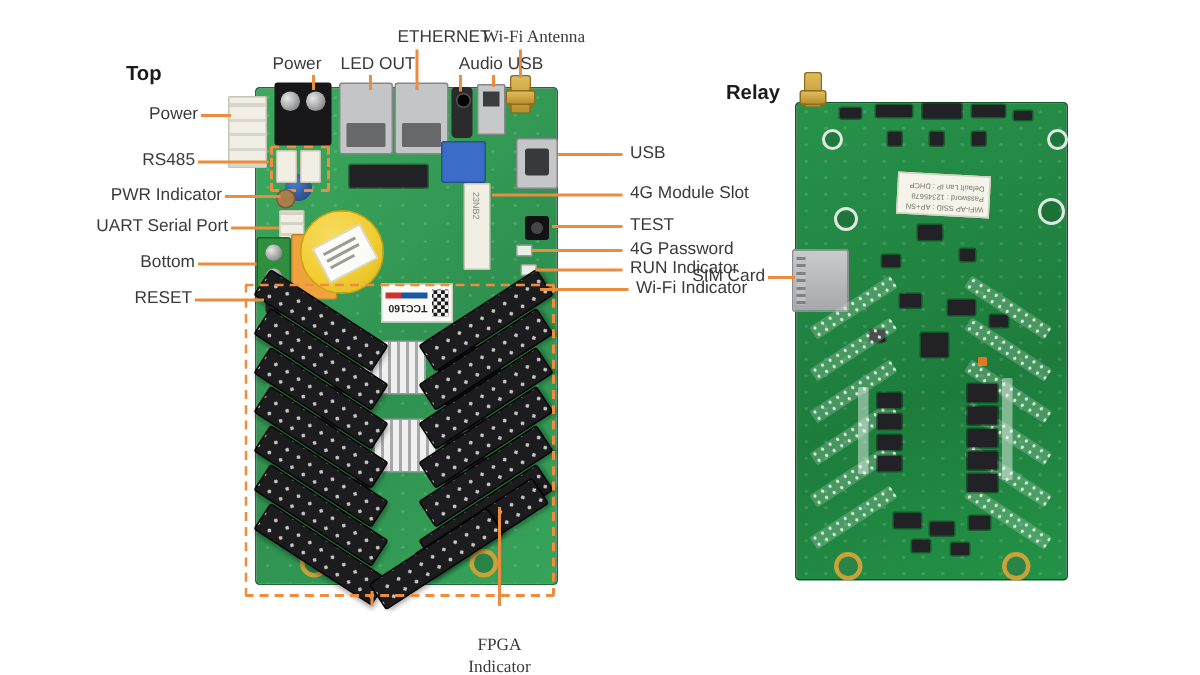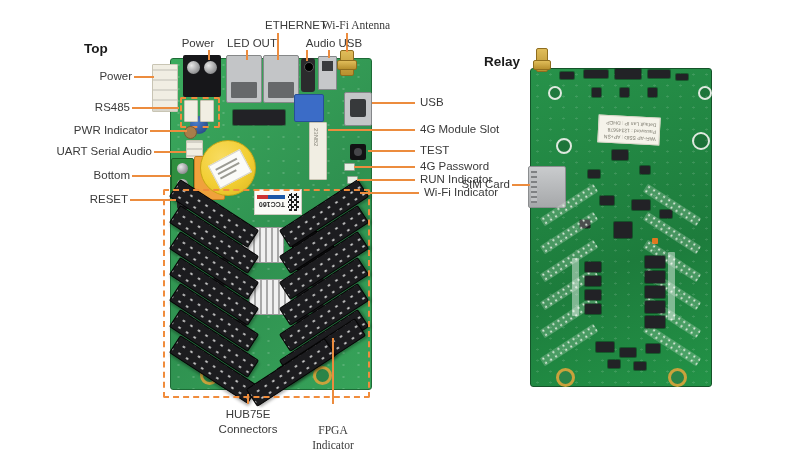--- a/index.html
+++ b/index.html
@@ -185,33 +185,29 @@
   <div class="lv" style="left:332px;top:338px;height:66px;"></div>
 
   <span class="lbl ctr" style="left:296px;top:19px;">ETHERNET</span>
   <span class="lbl ctr" style="left:356px;top:19px;font-family:Liberation Serif, serif;">Wi-Fi Antenna</span>
   <span class="lbl ctr" style="left:198px;top:37px;">Power</span>
   <span class="lbl ctr" style="left:252px;top:37px;">LED OUT</span>
   <span class="lbl ctr" style="left:334px;top:37px;">Audio USB</span>
   <span class="lbl rt" style="right:668px;top:70px;">Power</span>
   <span class="lbl rt" style="right:670px;top:101px;">RS485</span>
   <span class="lbl rt" style="right:652px;top:124px;">PWR Indicator</span>
-  <span class="lbl rt" style="right:648px;top:145px;">UART Serial Audio</span>
+  <span class="lbl rt" style="right:648px;top:145px;">UART Serial Port</span>
   <span class="lbl rt" style="right:670px;top:169px;">Bottom</span>
   <span class="lbl rt" style="right:672px;top:193px;margin-left:48px;">RESET</span>
   <span class="lbl" style="left:420px;top:96px;">USB</span>
   <span class="lbl" style="left:420px;top:123px;">4G Module Slot</span>
   <span class="lbl" style="left:420px;top:144px;">TEST</span>
   <span class="lbl" style="left:420px;top:160px;">4G Password</span>
   <span class="lbl" style="left:420px;top:173px;">RUN Indicator</span>
   <span class="lbl" style="left:424px;top:186px;">Wi-Fi Indicator</span>
-  <div class="lbl ctr two" style="left:248px;top:407px;">
-    <span>HUB75E</span>
-    <span>Connectors</span>
-  </div>
   <div class="lbl ctr two" style="left:333px;top:423px;font-family:Liberation Serif, serif;">
     <span>FPGA</span>
     <span>Indicator</span>
   </div>
 
   <span class="lbl ttl" style="left:484px;top:55px;">Relay</span>
 
   <div class="board b-bot" style="left:530px;top:68px;width:180px;height:317px;"></div>
 
   <div class="comp gold" style="left:536px;top:48px;width:10px;height:22px;border-radius:2px;"></div>

